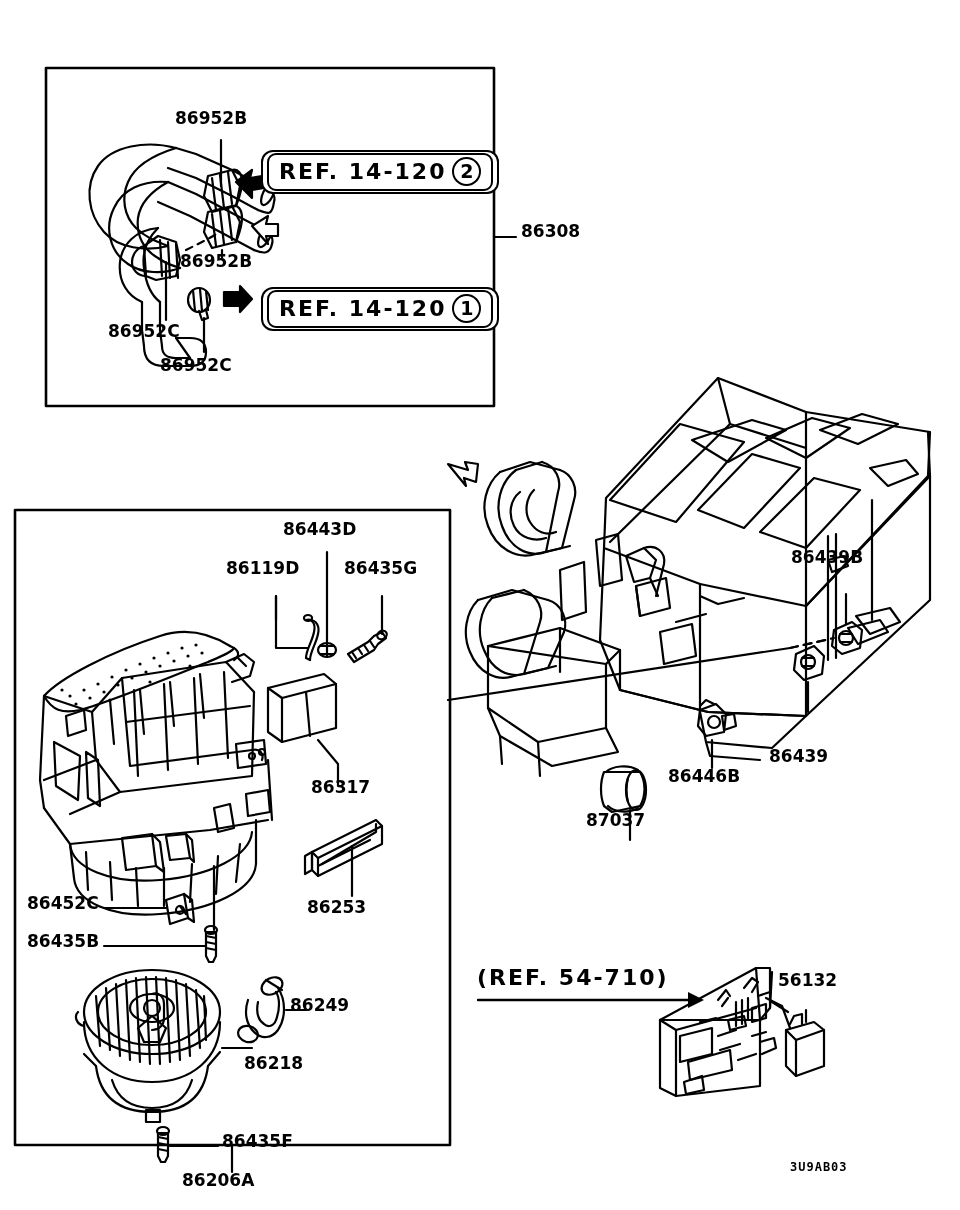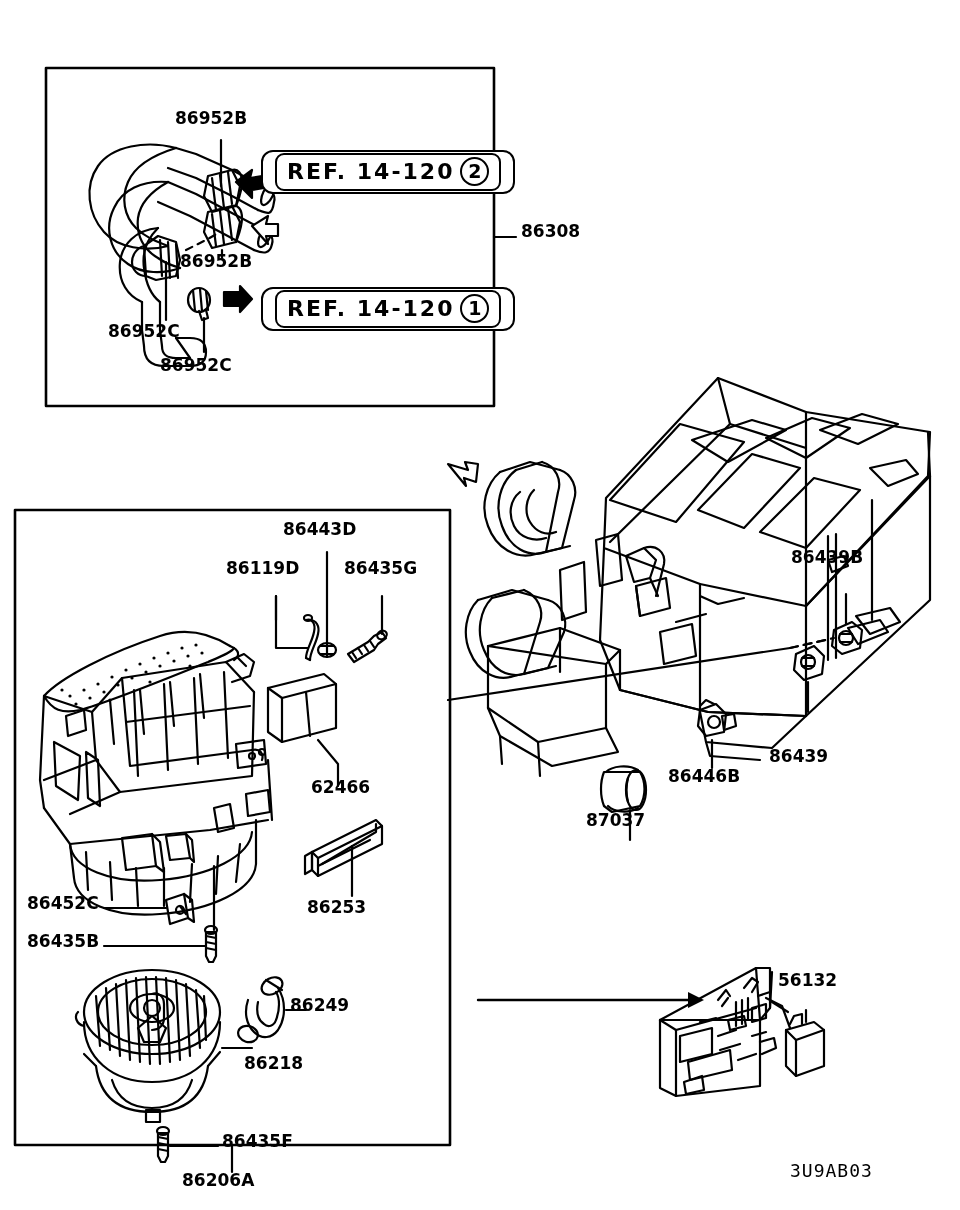--- a/index.html
+++ b/index.html
@@ -28,21 +28,21 @@
     border:2px solid #000;
     border-radius:12px;
     background:#fff;
     padding:0;
     display:flex;
     align-items:center;
   }
   .refbox .inner{
     border:2px solid #000;
     border-radius:9px;
-    margin:12px;
+    margin:4px;
     padding:2px 10px 3px 10px;
     display:flex;
     align-items:center;
     gap:6px;
   }
   .refbox .rtxt{
     font-family:"DejaVu Sans", sans-serif;
     font-size:22px;
     font-weight:bold;
     letter-spacing:2px;
@@ -55,22 +55,22 @@
     width:25px;height:25px;
     border:2px solid #000;
     border-radius:50%;
     font-size:19px;
     font-weight:bold;
     line-height:1;
   }
   .code{
     position:absolute;
     font-family:"DejaVu Sans Mono", monospace;
-    font-size:18px;
-    font-weight:normal;
+    font-size:12px;
+    font-weight:bold;
     letter-spacing:1px;
     color:#000;
   }
   .parenref{
     position:absolute;
     font-family:"DejaVu Sans", sans-serif;
     font-size:22px;
     font-weight:bold;
     letter-spacing:2px;
     white-space:nowrap;
@@ -500,21 +500,21 @@
   </div>
 
   <div class="lbl" style="left:521px; top:223px;">86308</div>
 
   <div class="lbl" style="left:283px; top:521px;">86443D</div>
 
   <div class="lbl" style="left:226px; top:560px;">86119D</div>
 
   <div class="lbl" style="left:344px; top:560px;">86435G</div>
 
-  <div class="lbl" style="left:311px; top:779px;">62466</div>
+  <div class="lbl" style="left:311px; top:779px;">86317</div>
 
   <div class="lbl" style="left:307px; top:899px;">86253</div>
 
   <div class="lbl" style="left:27px; top:895px;">86452C</div>
 
   <div class="lbl" style="left:27px; top:933px;">86435B</div>
 
   <div class="lbl" style="left:290px; top:997px;">86249</div>
 
   <div class="lbl" style="left:244px; top:1055px;">86218</div>
@@ -524,18 +524,19 @@
   <div class="lbl" style="left:182px; top:1172px;">86206A</div>
 
   <div class="lbl" style="left:791px; top:549px;">86439B</div>
 
   <div class="lbl" style="left:769px; top:700px;margin-top:48px;">86439</div>
 
   <div class="lbl" style="left:668px; top:768px;">86446B</div>
 
   <div class="lbl" style="left:586px; top:812px;">87037</div>
 
+  <div class="parenref" style="left:477px; top:965px;">(REF. 54-710)</div>
 
   <div class="lbl" style="left:778px; top:972px;">56132</div>
 
   <div class="code" style="left:790px; top:1160px;">3U9AB03</div>
 
 </div>
 
 </body></html>

